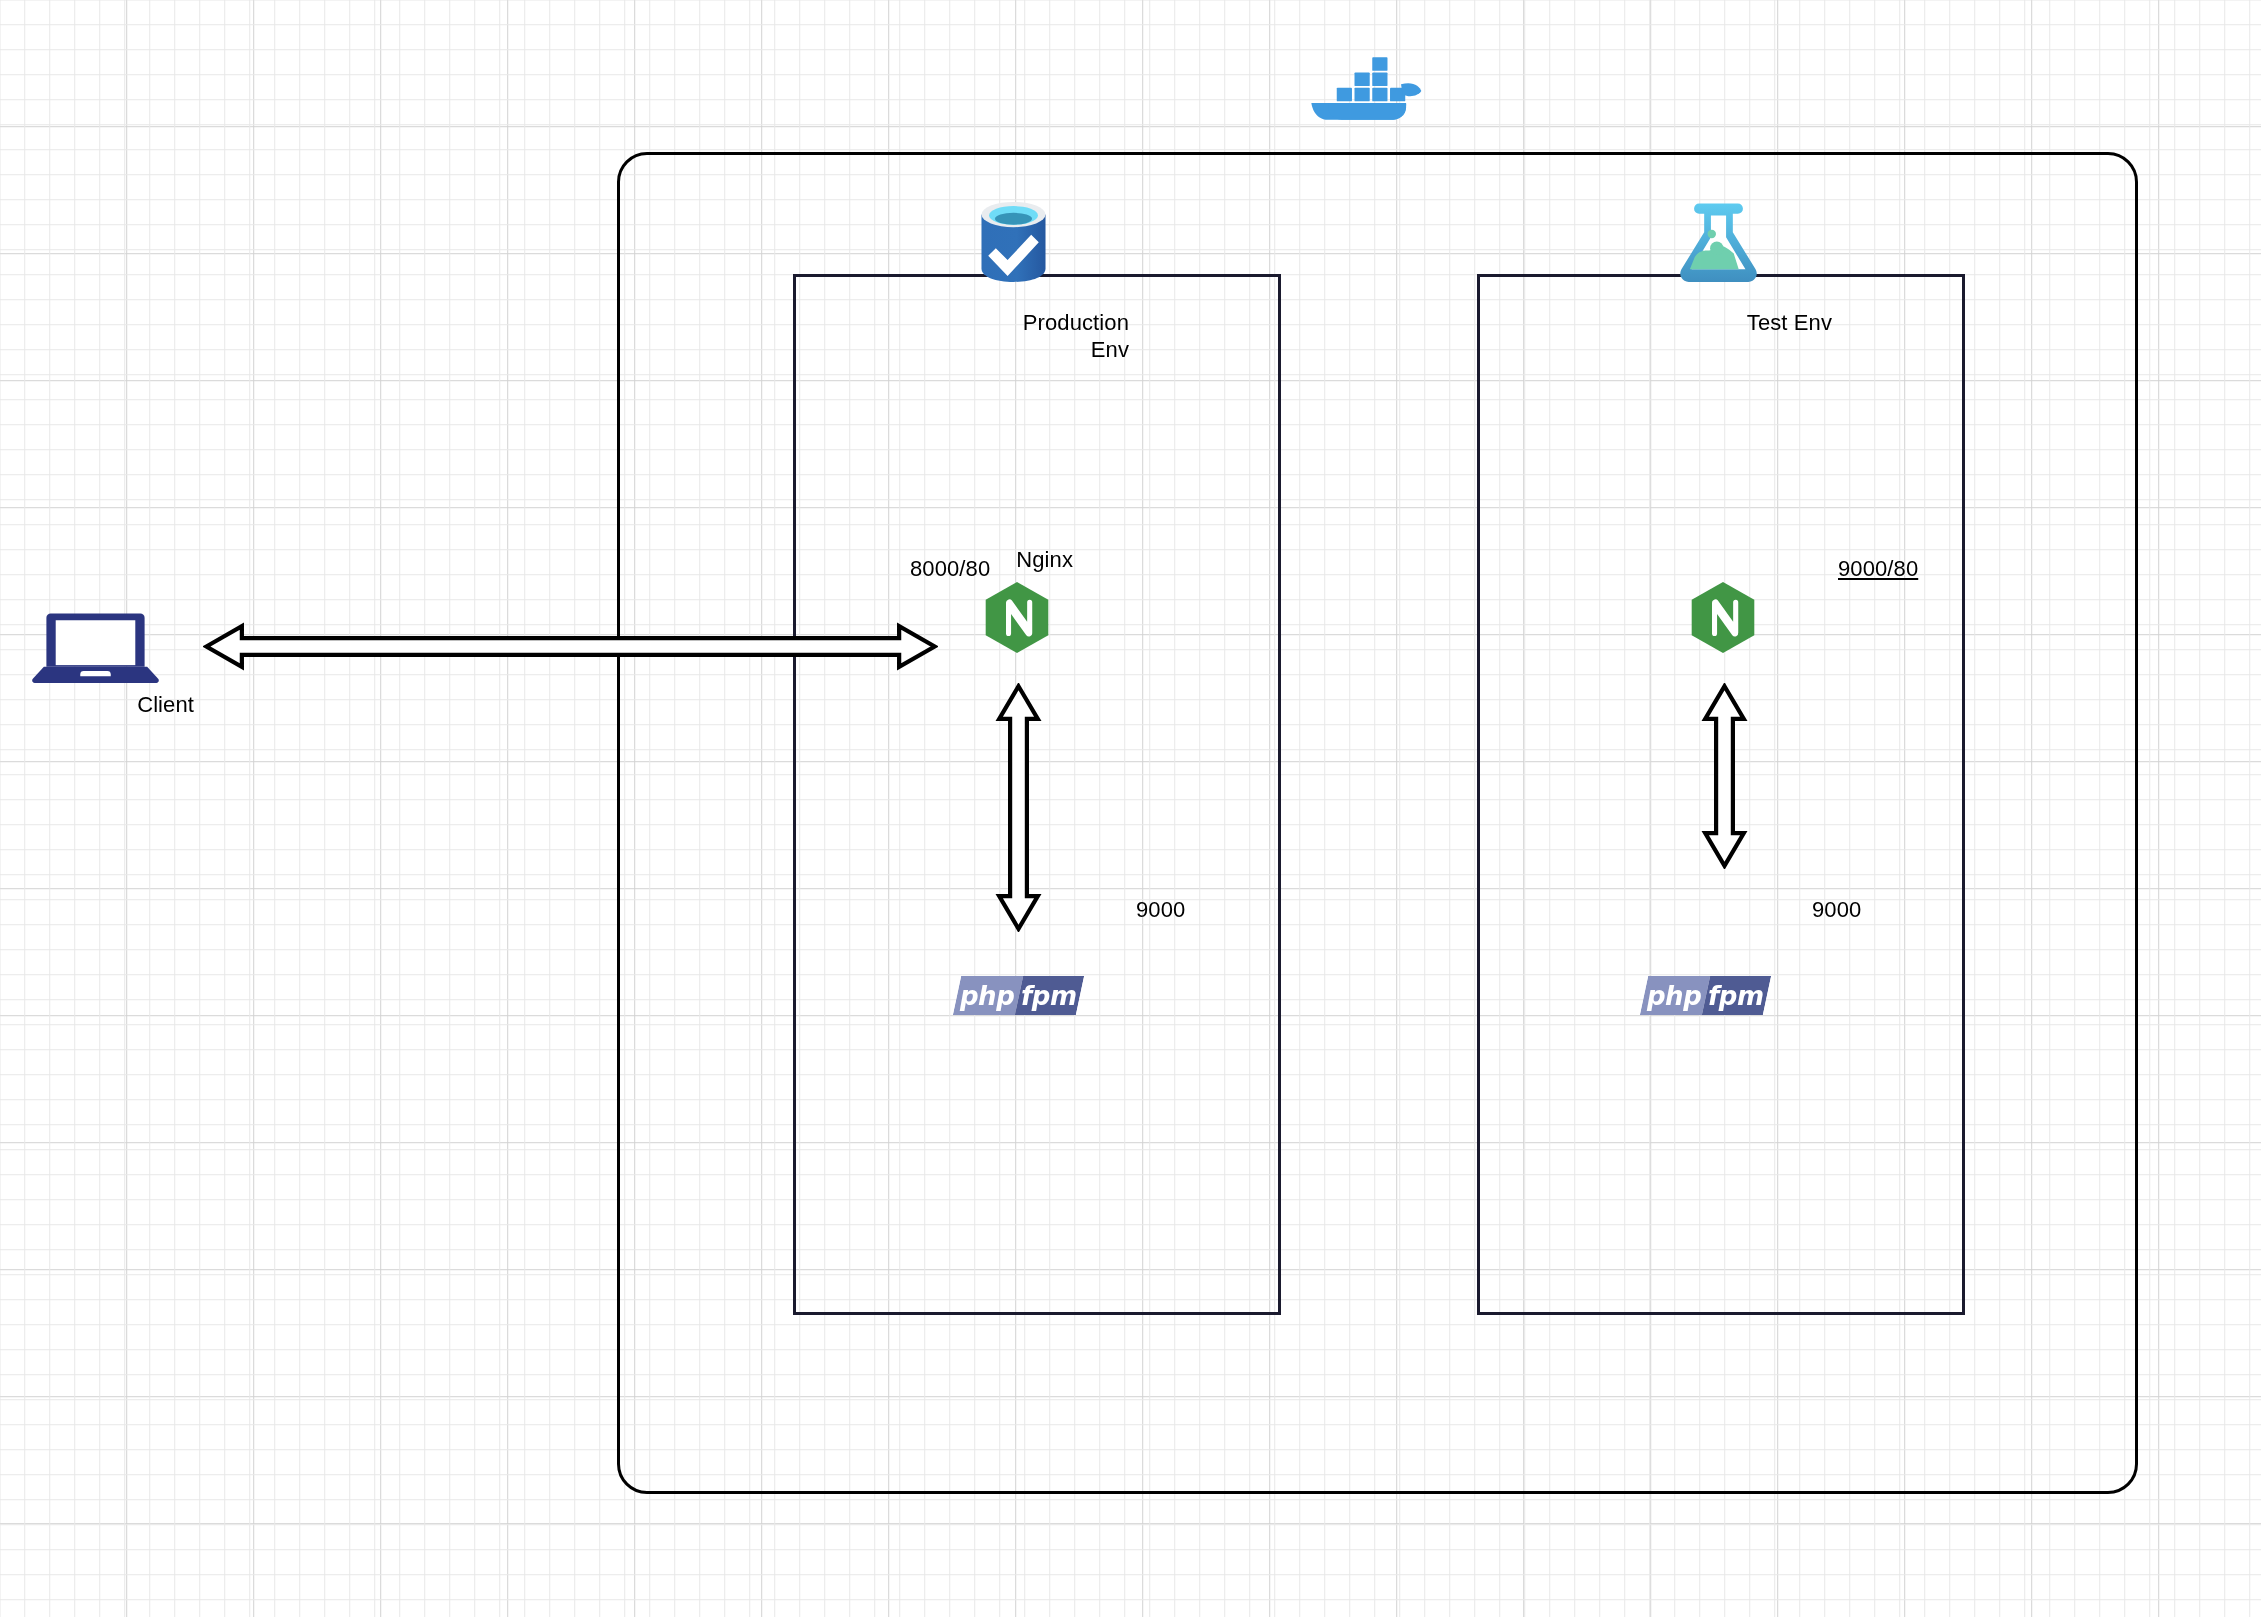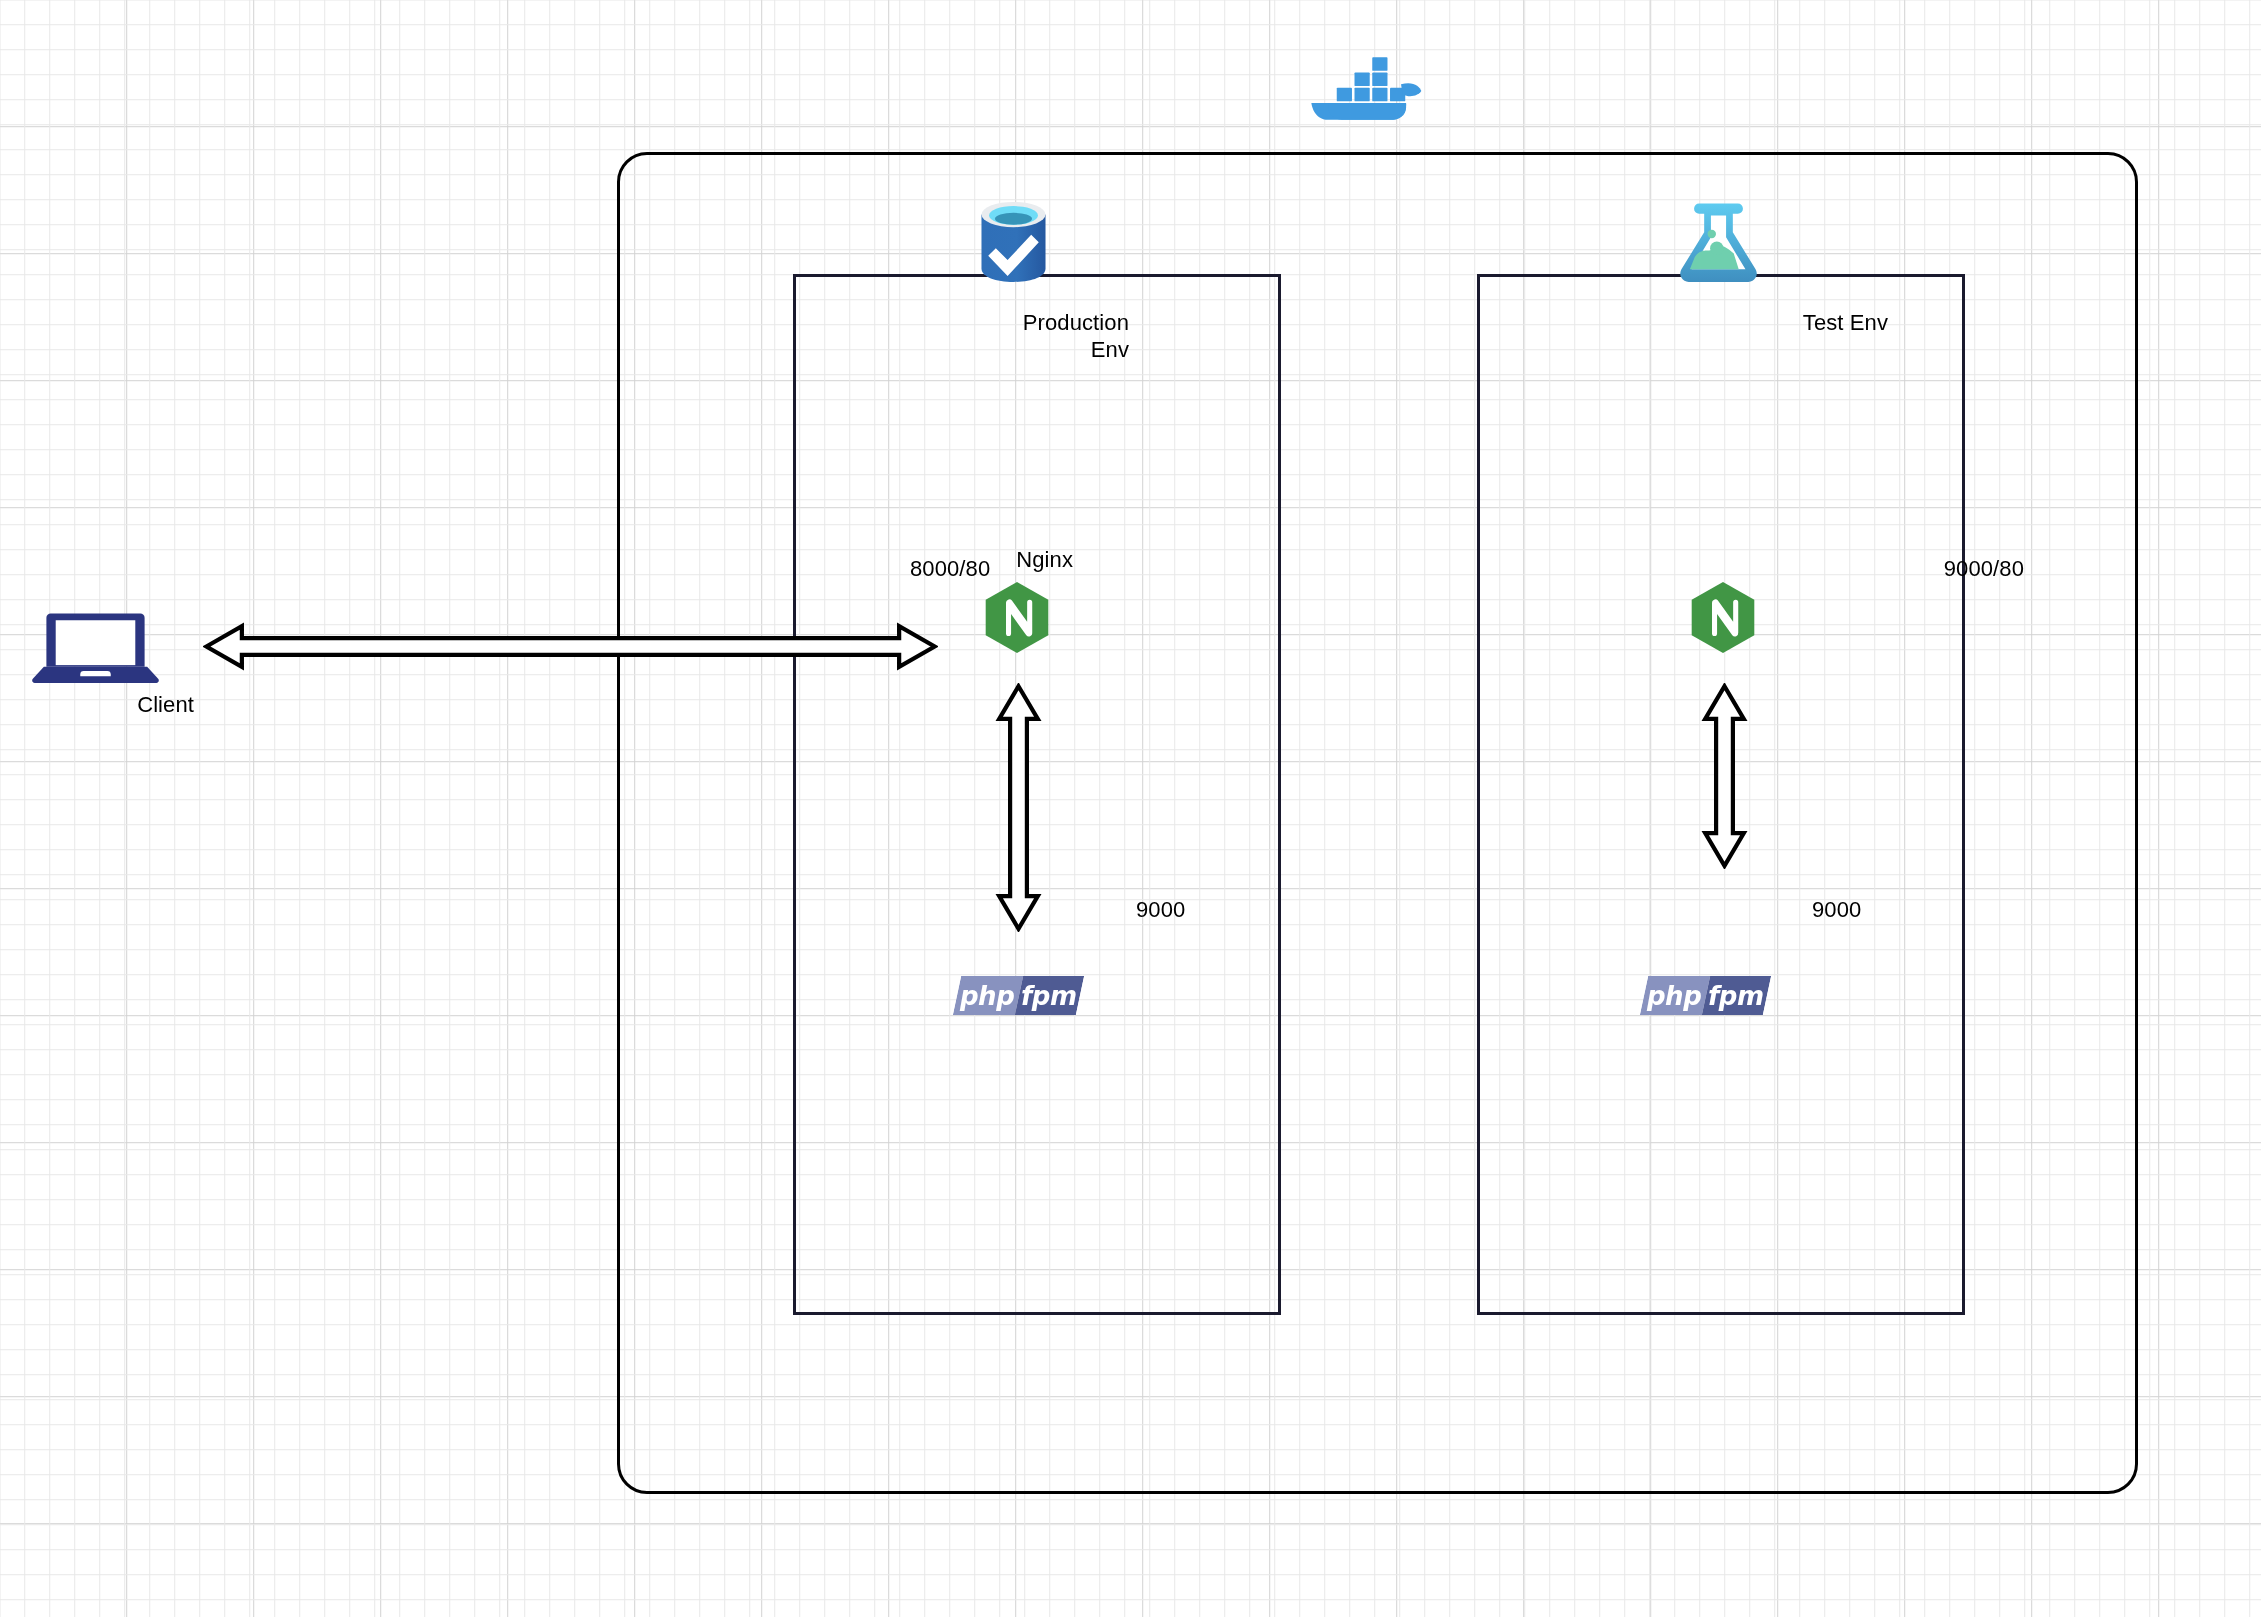--- a/index.html
+++ b/index.html
@@ -142,21 +142,21 @@
           <stop offset="100%" stop-color="#3f8fc0"></stop>
         </linearGradient>
       </defs>
       <path d="M31 9 h46 a6 6 0 0 1 0 12 h-6 v22 l27 44 a10 10 0 0 1 -9 15 h-70 a10 10 0 0 1 -9 -15 l27 -44 v-22 h-6 a6 6 0 0 1 0 -12 z" fill="url(#flaskGrad)"></path>
       <path d="M45 23 h18 v26 l23 38 h-64 l23 -38 z" fill="#ffffff"></path>
       <path d="M26 72 c9 -12 16 -4 24 -10 c9 -7 16 2 22 6 l6 19 h-58 z" fill="#6fcfae"></path>
       <circle cx="52" cy="62" r="8" fill="#6fcfae"></circle>
       <circle cx="46" cy="45" r="5" fill="#6fcfae"></circle>
     </svg>
   </div>
-  <div class="abs label" style="left:1662px; top:309px; width:226px;">Test Env</div>
+  <div class="abs label" style="left:1606px; top:309px; width:226px;">Test Env</div>
 
   <div class="abs icon-wrap" style="left:32px; top:610px;">
     <svg width="127" height="73" viewBox="0 0 150 86" xmlns="http://www.w3.org/2000/svg">
       <g fill="#2b3580">
         <path d="M22 4 h106 a5 5 0 0 1 5 5 v58 h-116 v-58 a5 5 0 0 1 5 -5 z"></path>
         <rect x="28" y="12" width="94" height="53" fill="#ffffff"></rect>
         <path d="M14 67 h122 l13 14 a3 3 0 0 1 -2 5 h-144 a3 3 0 0 1 -2 -5 z"></path>
         <path d="M61 72 h28 a4 4 0 0 1 4 4 v2 h-36 v-2 a4 4 0 0 1 4 -4 z" fill="#ffffff"></path>
       </g>
     </svg>
@@ -187,21 +187,21 @@
 
   <div class="abs phpfpm" style="left:957px; top:976px;">
     <div class="half php">
       <span class="txt">php</span>
     </div>
     <div class="half fpm">
       <span class="txt">fpm</span>
     </div>
   </div>
 
-  <div class="abs label left" style="left:1790px; top:555px; width:186px; text-align:right;">9000/80</div>
+  <div class="abs label left" style="left:1790px; top:555px; width:186px; text-align:left;text-decoration:underline;">9000/80</div>
   <div class="abs icon-wrap" style="left:1690px; top:581px;">
     <svg width="66" height="73" viewBox="0 0 78 86" xmlns="http://www.w3.org/2000/svg">
       <path d="M39 1 L76 22 L76 64 L39 85 L2 64 L2 22 Z" fill="#419645"></path>
       <path d="M26 62 L26 26 A4 4 0 0 1 33 23 L51 48 L51 25 A3 3 0 0 1 57 25 L57 61 A4 4 0 0 1 50 64 L32 39 L32 62 A3 3 0 0 1 26 62 Z" fill="#ffffff"></path>
     </svg>
   </div>
 
   <div class="abs icon-wrap" style="left:1701px; top:683px;">
     <svg width="47" height="186" viewBox="0 0 56 220" xmlns="http://www.w3.org/2000/svg">
       <path d="M28 3 L51 42 L38 42 L38 178 L51 178 L28 217 L5 178 L18 178 L18 42 L5 42 Z" fill="#ffffff" stroke="#000000" stroke-width="5" stroke-linejoin="miter"></path>

